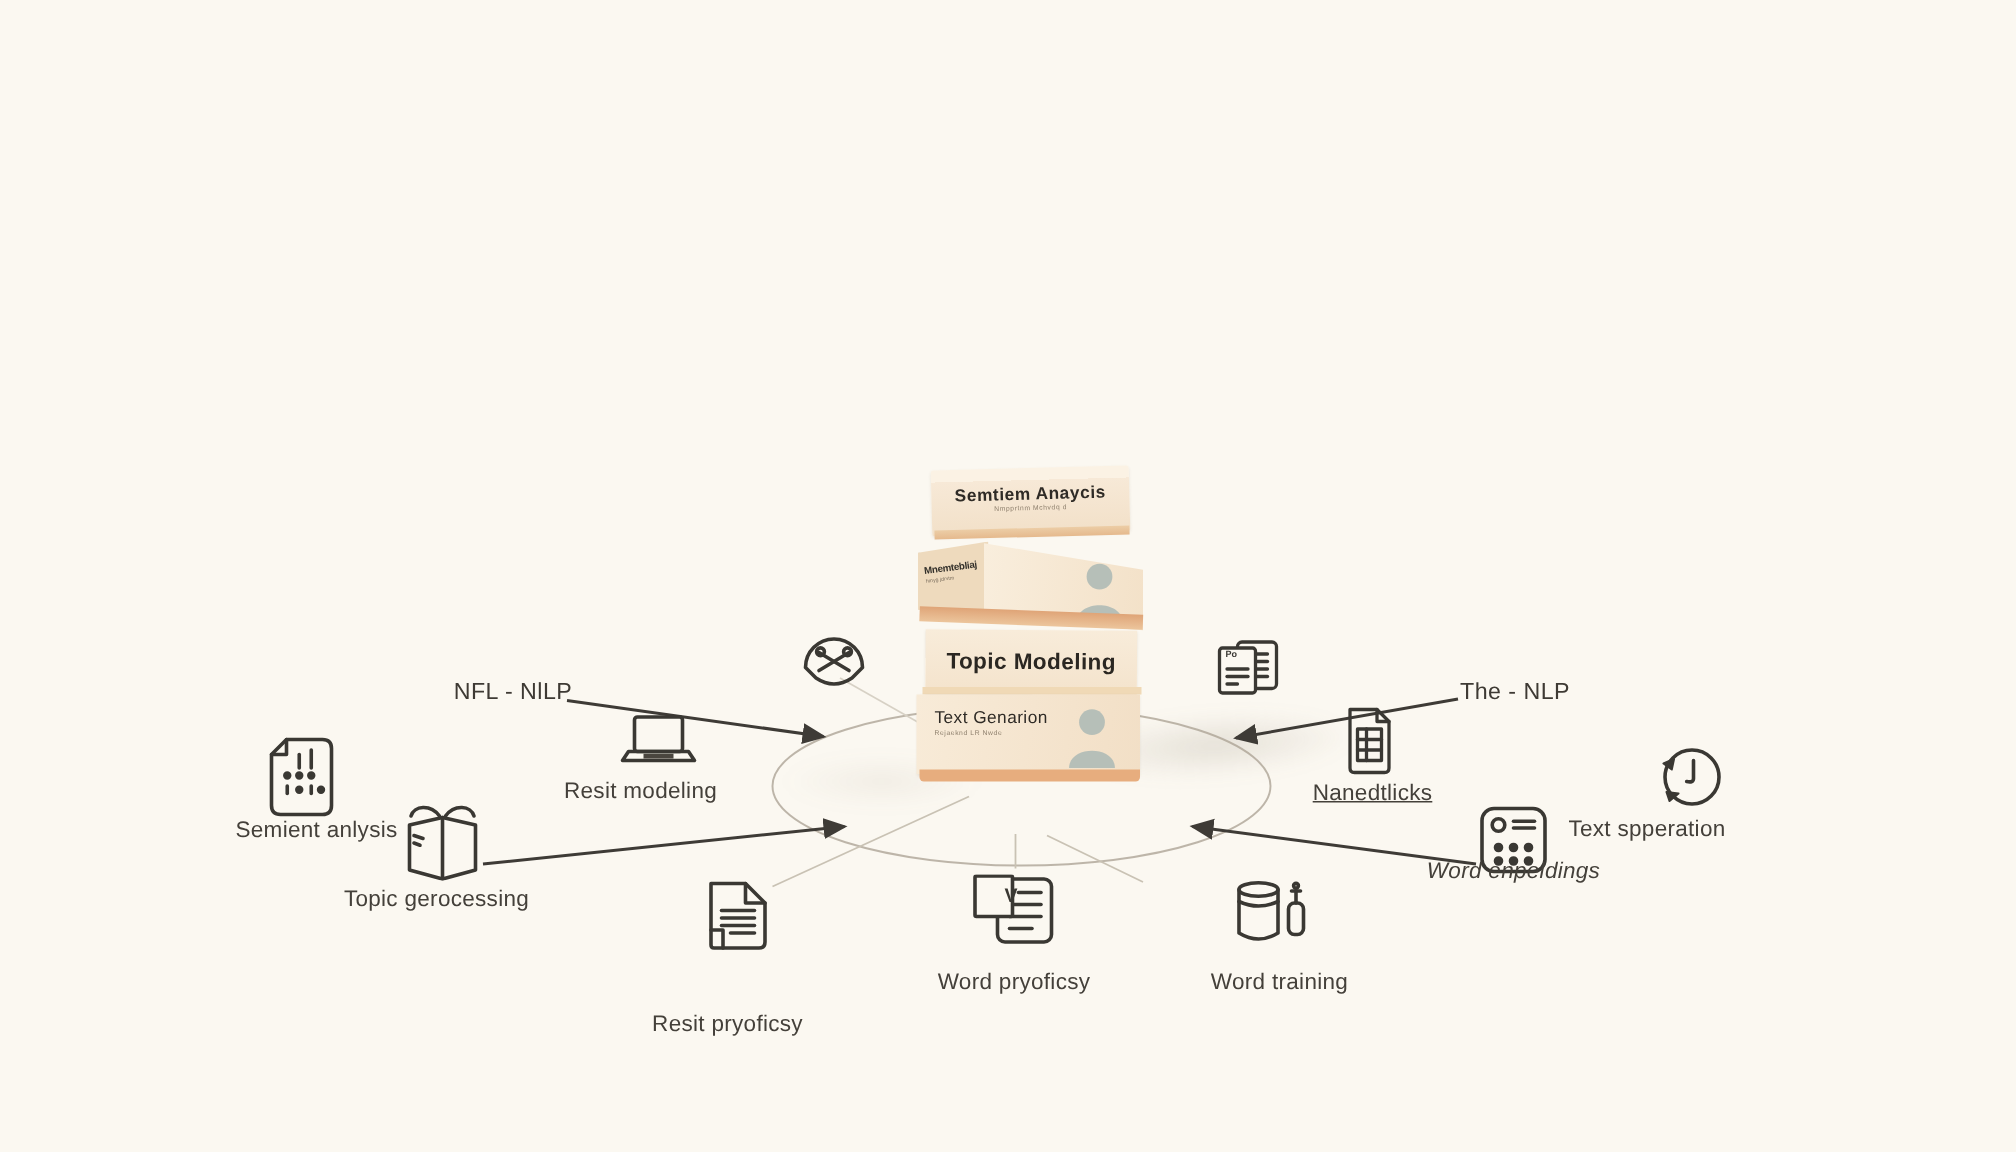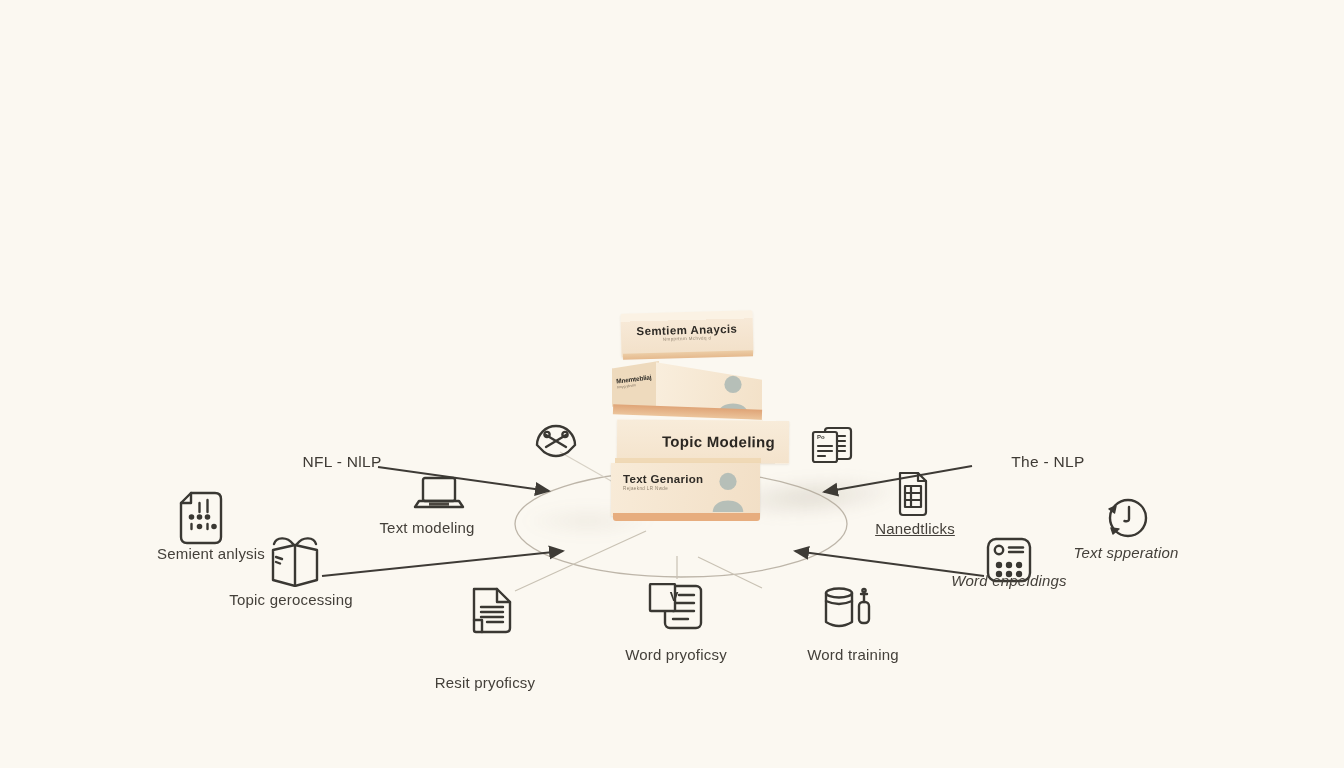--- a/index.html
+++ b/index.html
@@ -27,26 +27,26 @@
   .box2l .t{margin:14px 0 0 4px;font-weight:bold;font-size:6.5px;color:#33302a;
     transform:rotate(-7deg);letter-spacing:-.2px;}
   .box2l .s{margin:1px 0 0 5px;font-size:3.5px;color:#7c6f5e;transform:rotate(-7deg);}
   .box2f{left:656px;top:359px;width:106px;height:63px;
     background:linear-gradient(100deg,#f9eedd,#f3e1c8);
     clip-path:polygon(0 5%,100% 33%,100% 97%,0 84%);}
   .edge2{left:613px;top:407px;width:149px;height:10px;transform:rotate(2.2deg);
     background:linear-gradient(#dfa477,#ecc59c);}
   .box3{left:617px;top:420px;width:141px;height:43px;transform:rotate(.4deg);
     background:linear-gradient(#f8ecda,#f4e3cc);display:flex;align-items:center;
-    justify-content:center;padding-left:31px;}
+    justify-content:center;}
   .box3 .t{font-weight:bold;font-size:15px;color:#2b2722;letter-spacing:.3px;}
   .edge3{left:615px;top:458px;width:146px;height:5px;background:#f0d9b6;}
   .box4{left:611px;top:463px;width:149px;height:53px;
     background:linear-gradient(100deg,#f8ebd8,#f2dfc6);}
-  .box4 .t{margin:10px 0 0 12px;font-weight:bold;font-size:11.5px;color:#2f2b26;letter-spacing:.3px;}
+  .box4 .t{margin:10px 0 0 12px;font-weight:normal;font-size:11.5px;color:#2f2b26;letter-spacing:.3px;}
   .box4 .s{margin:1px 0 0 12px;font-size:4.5px;color:#8d7f6c;letter-spacing:.4px;}
   .edge4{left:613px;top:513px;width:147px;height:8px;background:#e7ad7e;
     border-radius:0 0 3px 3px;}
   .person{position:absolute;}
   .shadow{position:absolute;border-radius:50%;filter:blur(6px);}
   .sh1{left:690px;top:470px;width:240px;height:54px;transform:rotate(-4deg);
     background:radial-gradient(closest-side,rgba(110,92,70,.16),rgba(110,92,70,0) 78%);}
   .sh2{left:498px;top:498px;width:180px;height:46px;
     background:radial-gradient(closest-side,rgba(110,92,70,.07),rgba(110,92,70,0) 75%);}
   .badge-v{position:absolute;left:658px;top:589px;width:32px;text-align:center;
@@ -136,21 +136,21 @@
     <line x1="9" y1="22" x2="15" y2="24"></line>
       <line x1="9" y1="27" x2="13" y2="28.5"></line>
   </svg>
   <div class="label" style="left:291px;top:591px;">Topic gerocessing</div>
 
   <svg class="icon" style="left:412px;top:476px;" width="54" height="38" viewBox="0 0 54 38" fill="none" stroke="#3a3833" stroke-width="2.4" stroke-linecap="round" stroke-linejoin="round">
     <rect x="11" y="2" width="32" height="23" rx="2"></rect>
     <path d="M7,25 H47 L51,31 H3 Z"></path>
     <rect x="17" y="26.5" width="20" height="3.2" fill="#4a463f" stroke="none"></rect>
   </svg>
-  <div class="label" style="left:427px;top:519px;">Text modeling</div>
+  <div class="label" style="left:427px;top:519px;">Resit modeling</div>
 
   <div class="floatlabel" style="left:342px;top:453px;">NFL - NlLP</div>
 
   <svg class="icon" style="left:532px;top:421px;" width="48" height="42" viewBox="0 0 48 42" fill="none" stroke="#3a3833" stroke-width="2.4" stroke-linecap="round" stroke-linejoin="round">
     <path d="M5,24 A19,19 0 1 1 43,24 L36,31 Q24,39 12,31 Z"></path>
     <line x1="14" y1="14" x2="34" y2="26"></line>
       <line x1="34" y1="14" x2="14" y2="26"></line>
     <circle cx="15" cy="13.5" r="2.6"></circle>
       <circle cx="33" cy="13.5" r="2.6"></circle>
   </svg>
@@ -161,21 +161,21 @@
       <line x1="20" y1="15" x2="34" y2="15"></line>
     <line x1="20" y1="20" x2="34" y2="20"></line>
       <line x1="20" y1="25" x2="34" y2="25"></line>
     <rect x="2" y="6" width="24" height="30" rx="2" fill="#fbf8f1"></rect>
     <line x1="7" y1="20" x2="21" y2="20"></line>
       <line x1="7" y1="25" x2="21" y2="25"></line>
     <line x1="7" y1="30" x2="14" y2="30"></line>
   </svg>
   <div class="badge-po">Po</div>
 
-  <div class="floatlabel" style="left:1048px;top:453px;">The - NLP</div>
+  <div class="floatlabel" style="left:1010px;top:453px;">The - NLP</div>
 
   <svg class="icon" style="left:895px;top:471px;" width="36" height="46" viewBox="0 0 36 46" fill="none" stroke="#3a3833" stroke-width="2.2" stroke-linecap="round" stroke-linejoin="round">
     <path d="M5,2 H23 L31,10 V41 Q31,44 28,44 H8 Q5,44 5,41 Z"></path>
     <path d="M23,2 V10 H31"></path>
     <rect x="10" y="15" width="16" height="21"></rect>
     <line x1="10" y1="22" x2="26" y2="22"></line>
       <line x1="10" y1="29" x2="26" y2="29"></line>
     <line x1="16" y1="15" x2="16" y2="36"></line>
   </svg>
   <div class="label" style="left:915px;top:520px;text-decoration:underline;">Nanedtlicks</div>
@@ -193,21 +193,21 @@
       <circle cx="33" cy="37" r="2" fill="#3a3833"></circle>
   </svg>
   <div class="label" style="left:1009px;top:572px;font-style:italic;">Word enpeldings</div>
 
   <svg class="icon" style="left:1103px;top:496px;" width="48" height="44" viewBox="0 0 48 44" fill="none" stroke="#3a3833" stroke-width="2.4" stroke-linecap="round" stroke-linejoin="round">
     <circle cx="25" cy="22" r="18"></circle>
     <path d="M26,11 V23 Q26,26 21.5,25"></path>
     <path d="M6,13 L13,10 L11.5,17 Z" fill="#3a3833" stroke-width="1.4"></path>
     <path d="M8,32 L16,33 L10,38 Z" fill="#3a3833" stroke-width="1.4"></path>
   </svg>
-  <div class="label" style="left:1126px;top:544px;font-style:italic;">Text spperation</div>
+  <div class="label" style="left:1098px;top:544px;">Text spperation</div>
 
   <svg class="icon" style="left:464px;top:587px;" width="50" height="48" viewBox="0 0 50 48" fill="none" stroke="#3a3833" stroke-width="2.4" stroke-linecap="round" stroke-linejoin="round">
     <path d="M10,2 H33 L46,15 V41 Q46,45 42,45 H12 Q10,45 10,43 Z"></path>
     <path d="M33,2 V15 H46"></path>
     <path d="M10,33 H18 V45"></path>
     <line x1="17" y1="20" x2="39" y2="20"></line>
       <line x1="17" y1="25" x2="39" y2="25"></line>
     <line x1="17" y1="30" x2="39" y2="30"></line>
       <line x1="23" y1="35" x2="39" y2="35"></line>
   </svg>

